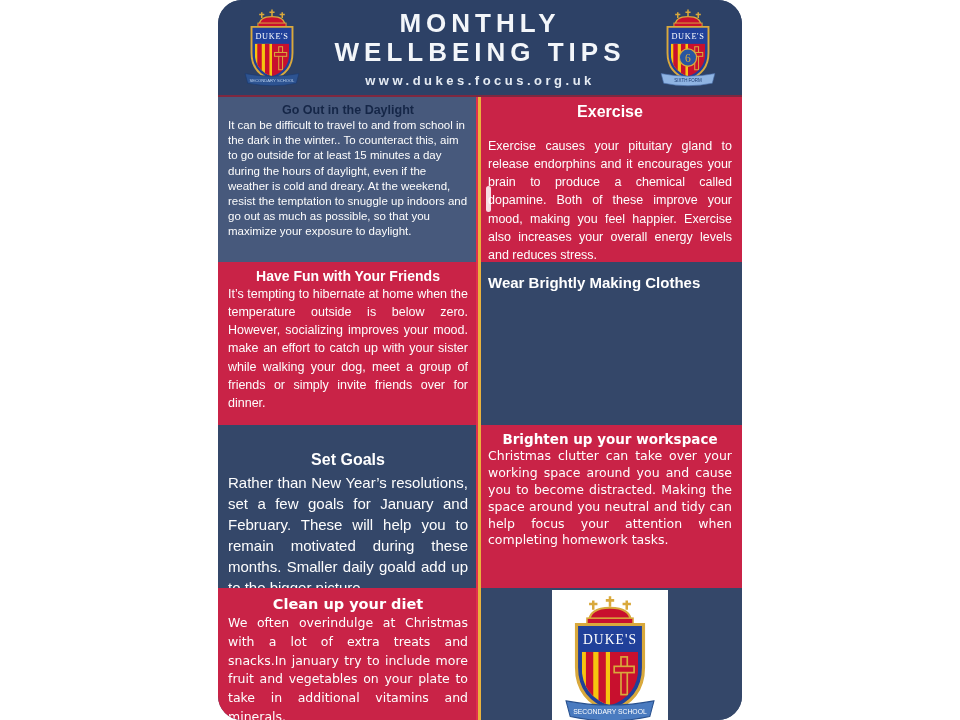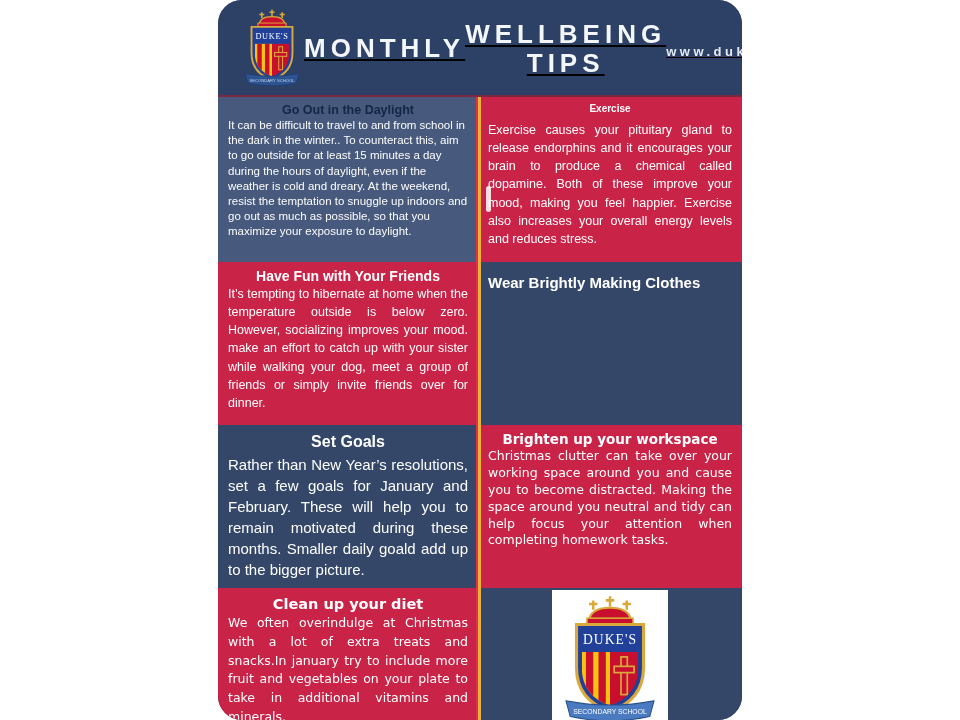--- a/index.html
+++ b/index.html
@@ -6,45 +6,45 @@
     font-family:"Liberation Sans",sans-serif;-webkit-font-smoothing:antialiased;}
   .stage{position:relative;width:960px;height:720px;background:#ffffff;overflow:hidden;}
   .poster{position:absolute;left:218px;top:0;width:524px;height:720px;background:#2d4166;overflow:hidden;border-radius:24px;}
 
   
   .header{position:absolute;top:0;left:0;width:524px;height:97px;background:#2d4166;
     display:flex;align-items:center;justify-content:space-between;padding:0 22px;box-sizing:border-box;
     border-bottom:2px solid #7e2840;}
   .crest{width:64px;height:84px;flex:0 0 auto;}
   .crest svg{width:100%;height:100%;}
-  .header-text{flex:1;display:flex;flex-direction:row;align-items:center;justify-content:center;padding-top:2px;text-decoration:underline;}
+  .header-text{flex:1;display:flex;flex-direction:column;align-items:center;justify-content:center;padding-top:2px;}
   .title-line{color:#f3f6fa;font-weight:bold;font-size:26px;line-height:1.1;letter-spacing:5px;text-align:center;}
   .header-url{color:#e5ebf3;font-weight:bold;font-size:13px;letter-spacing:3.5px;margin-top:6px;}
 
   
   .grid{position:absolute;top:97px;left:0;width:524px;height:653px;
     display:grid;grid-template-columns:260px 264px;grid-template-rows:165px 163px 163px 132px;}
   .card{box-sizing:border-box;overflow:hidden;padding:6px 10px 0 10px;}
   .bg-slate{background:#47597c;}
   .bg-red{background:#c92347;}
   .bg-navy{background:#344769;}
   .card .title{font-weight:bold;text-align:center;color:#ffffff;}
   .card .body{color:#fdfdfd;}
   .just{text-align:justify;}
 
   .c0 .title{color:#152647;font-size:12.5px;margin-bottom:1px;}
   .c0 .body{font-size:11.5px;line-height:1.32;text-align:left;}
-  .c1 .title{font-size:10px;margin-bottom:7px;}
+  .c1 .title{font-size:16px;margin-bottom:16px;}
   .c1 .body{font-size:12.5px;line-height:1.45;}
   .c2 .title{font-size:14px;margin-bottom:1px;}
   .c2 .body{font-size:12.5px;line-height:1.45;}
   .c3{padding-top:12px;}
   .c3 .title{font-size:15px;text-align:left;margin-bottom:3px;}
   .c3 .body{font-size:14.5px;line-height:1.4;}
-  .c4{padding-top:8px;}
+  .c4{padding-top:26px;}
   .c4 .title{font-size:16px;margin-bottom:3px;}
   .c4 .body{font-size:15px;line-height:1.4;}
   .c5{font-family:"DejaVu Sans",sans-serif;padding-top:8px;}
   .c5 .title{font-size:14.5px;margin-bottom:2px;}
   .c5 .body{font-size:12.5px;line-height:1.5;}
   .c6{font-family:"DejaVu Sans",sans-serif;}
   .c6 .title{font-size:13.5px;margin-bottom:1px;}
   .c6 .body{font-size:12.5px;line-height:1.35;}
 
   

